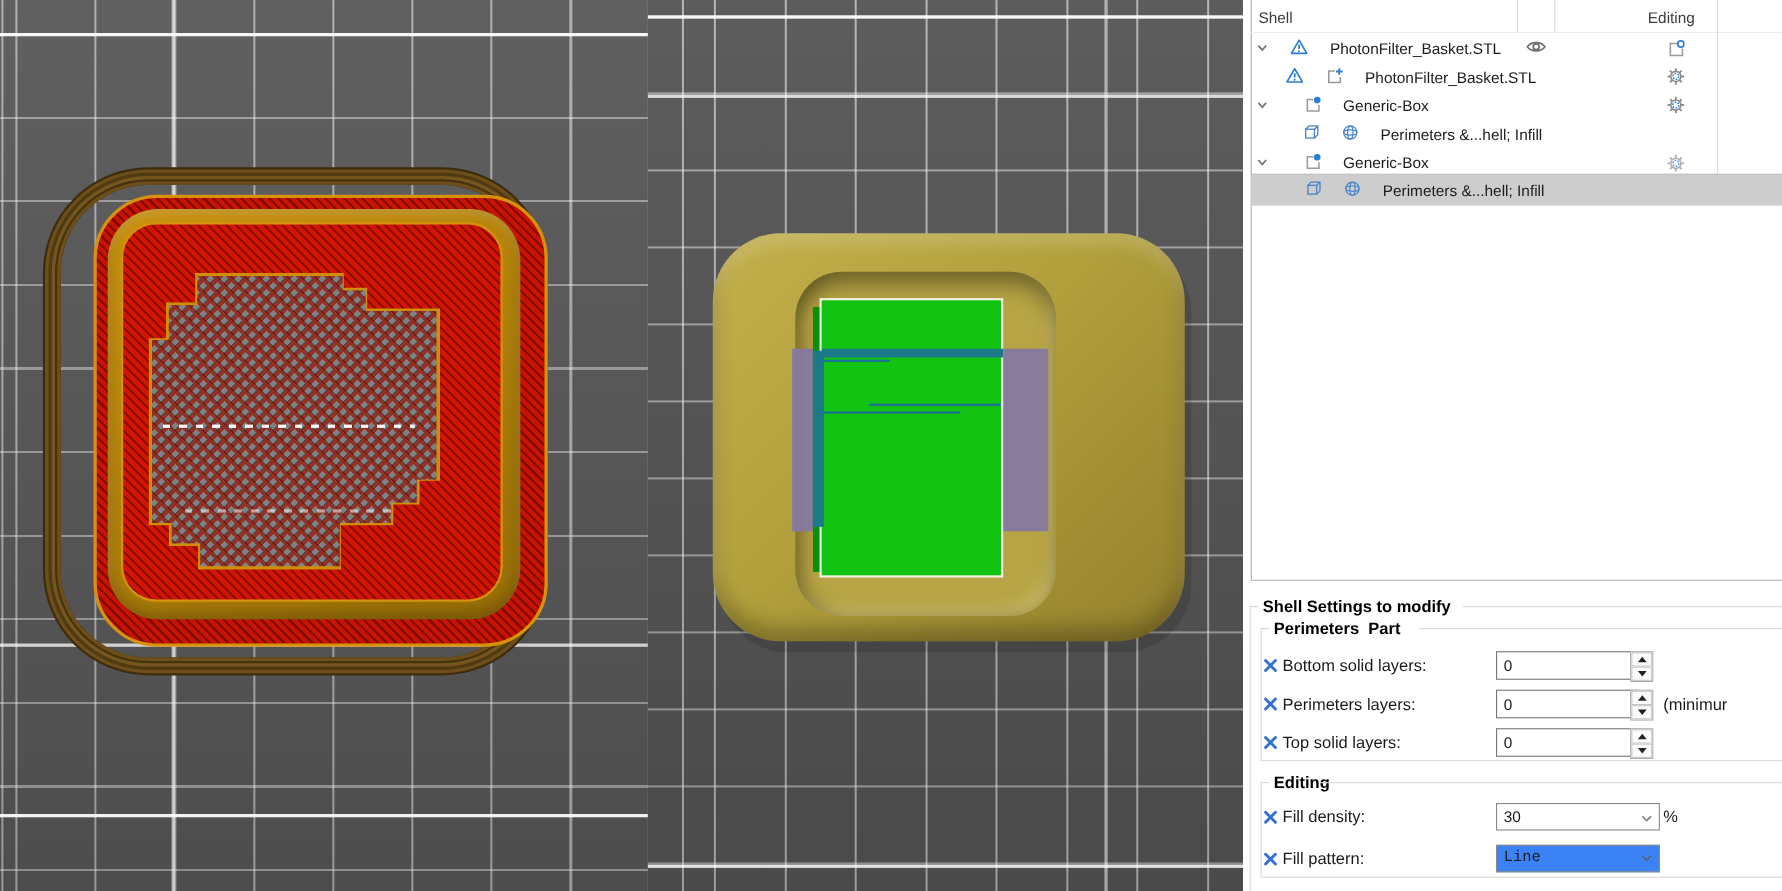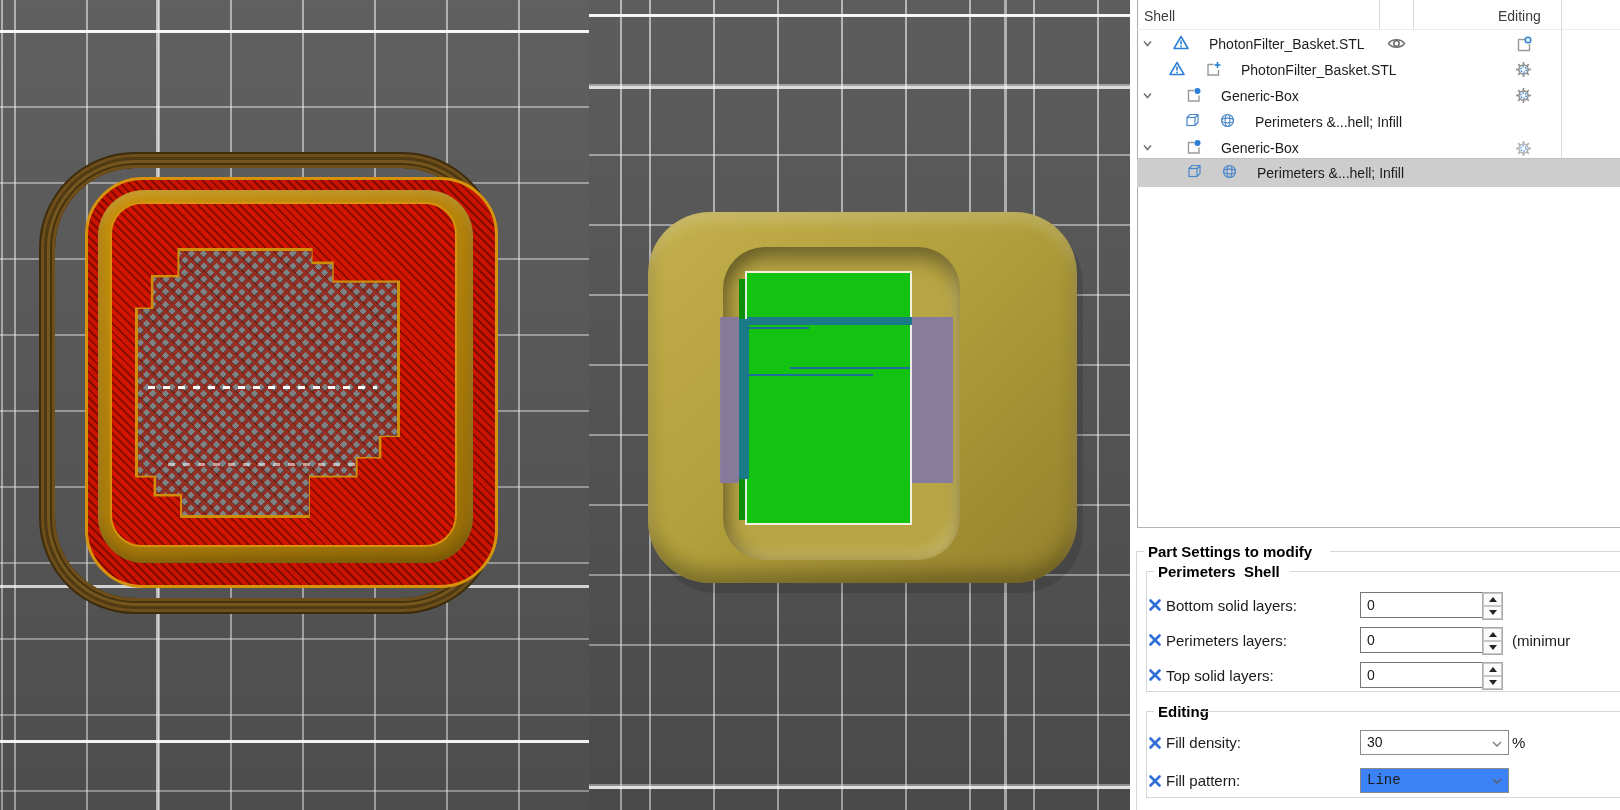--- a/index.html
+++ b/index.html
@@ -263,26 +263,26 @@
         </svg></span>
     <span><svg viewBox="0 0 15 15" width="15" height="15" fill="none" stroke="#4a86c8" stroke-width="1.1">
           <circle cx="7.5" cy="7.5" r="6"></circle>
           <ellipse cx="7.5" cy="7.5" rx="6" ry="2.4"></ellipse>
           <ellipse cx="7.5" cy="7.5" rx="2.4" ry="6"></ellipse>
         </svg></span>
     <span class="tlabel">Perimeters &amp;...hell; Infill</span>
   </div>
 
   <div class="abs grp-line" style="left:6px;top:551px;width:10px"></div>
-  <div class="abs grp-title" style="left:14px;top:543px">Part Settings to modify</div>
+  <div class="abs grp-title" style="left:14px;top:543px">Shell Settings to modify</div>
   <div class="abs grp-line" style="left:200px;top:551px;right:0"></div>
   <div class="abs grp-vline" style="left:6px;top:551px;height:259px"></div>
 
   <div class="abs grp-line" style="left:16px;top:571px;width:8px"></div>
-  <div class="abs grp-title" style="left:24px;top:563px">Perimeters  Shell</div>
+  <div class="abs grp-title" style="left:24px;top:563px">Perimeters  Part</div>
   <div class="abs grp-line" style="left:160px;top:571px;right:0"></div>
   <div class="abs grp-vline" style="left:16px;top:571px;height:120px"></div>
   <div class="abs grp-line" style="left:16px;top:691px;right:0"></div>
 
   <div class="abs" style="left:18px;top:598px"><svg viewBox="0 0 14 14" width="14" height="14" stroke="#2f6fd6" stroke-width="2.6" stroke-linecap="round">
         <line x1="2.5" y1="2.5" x2="11.5" y2="11.5"></line>
         <line x1="11.5" y1="2.5" x2="2.5" y2="11.5"></line>
       </svg></div>
   <div class="abs set-label" style="left:36px;top:597px">Bottom solid layers:</div>
   <div class="abs spin-field" style="left:230px;top:592px">0</div>

